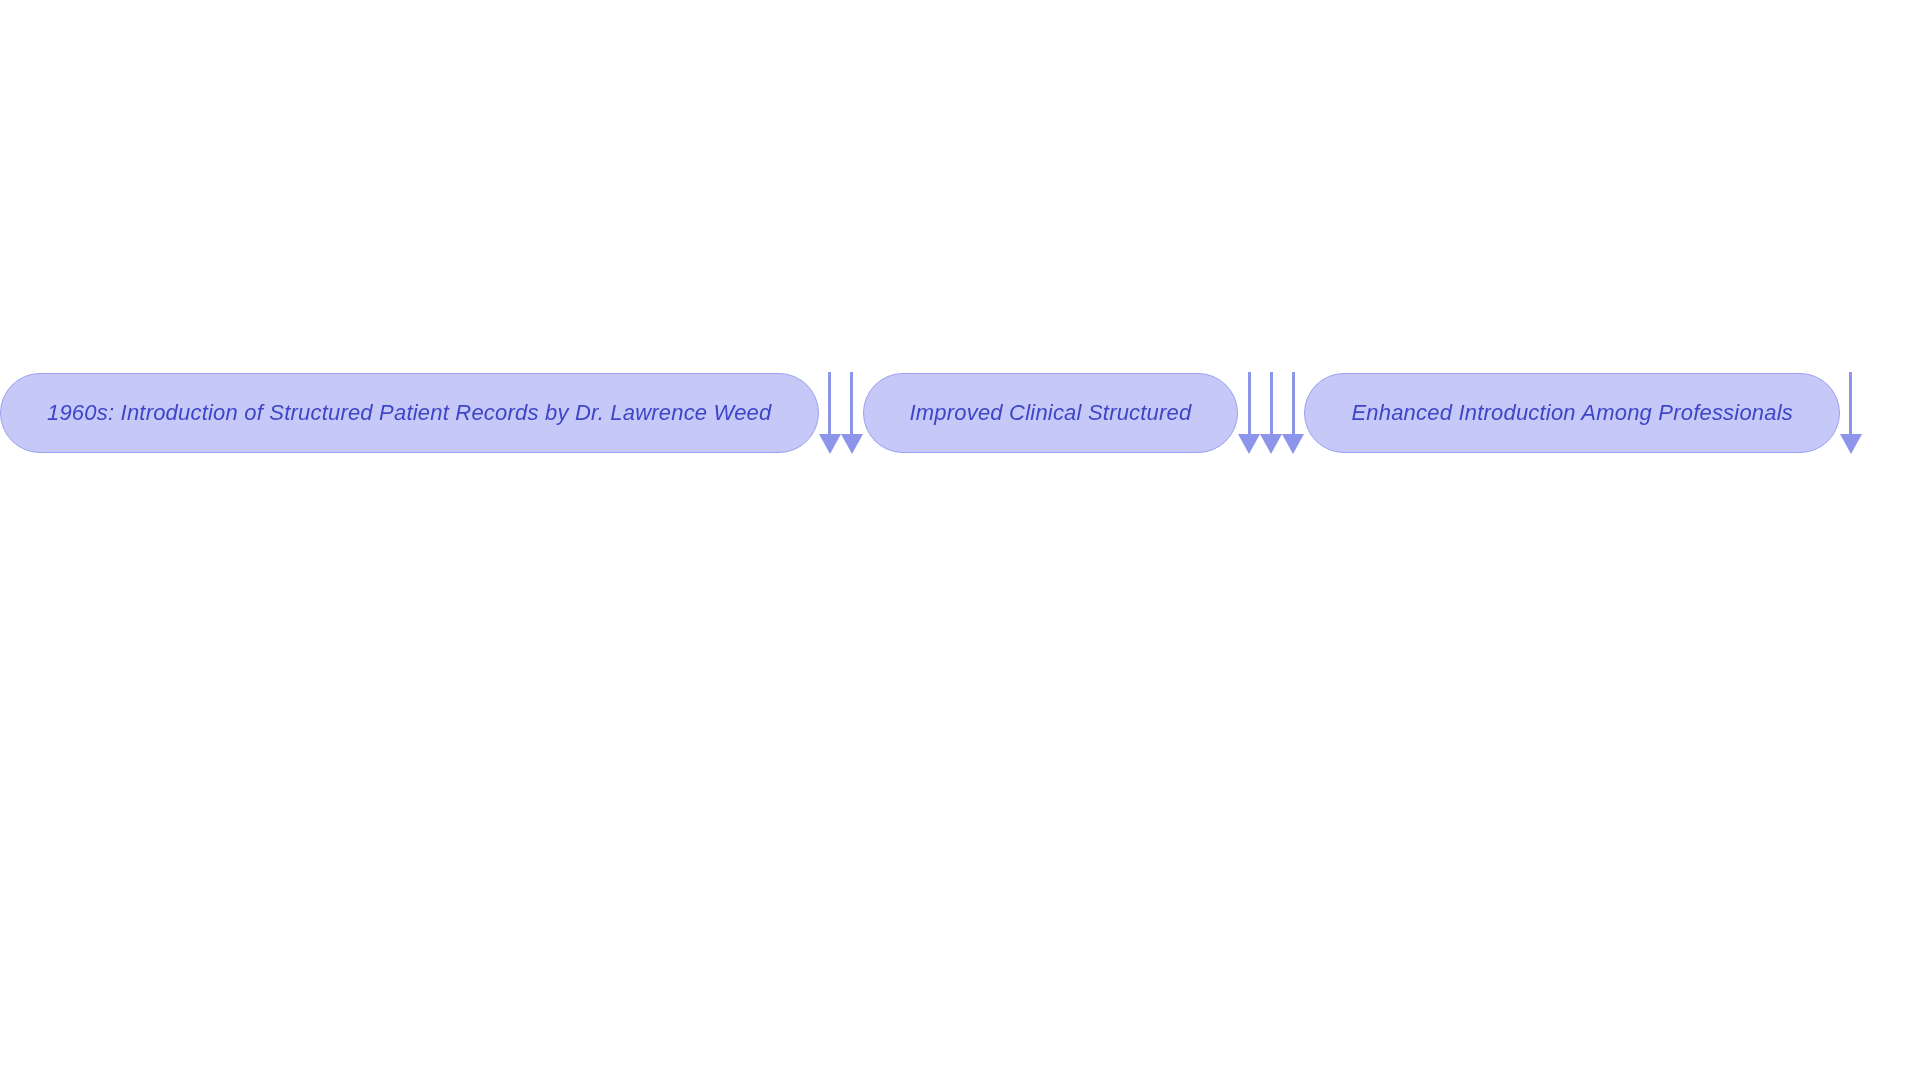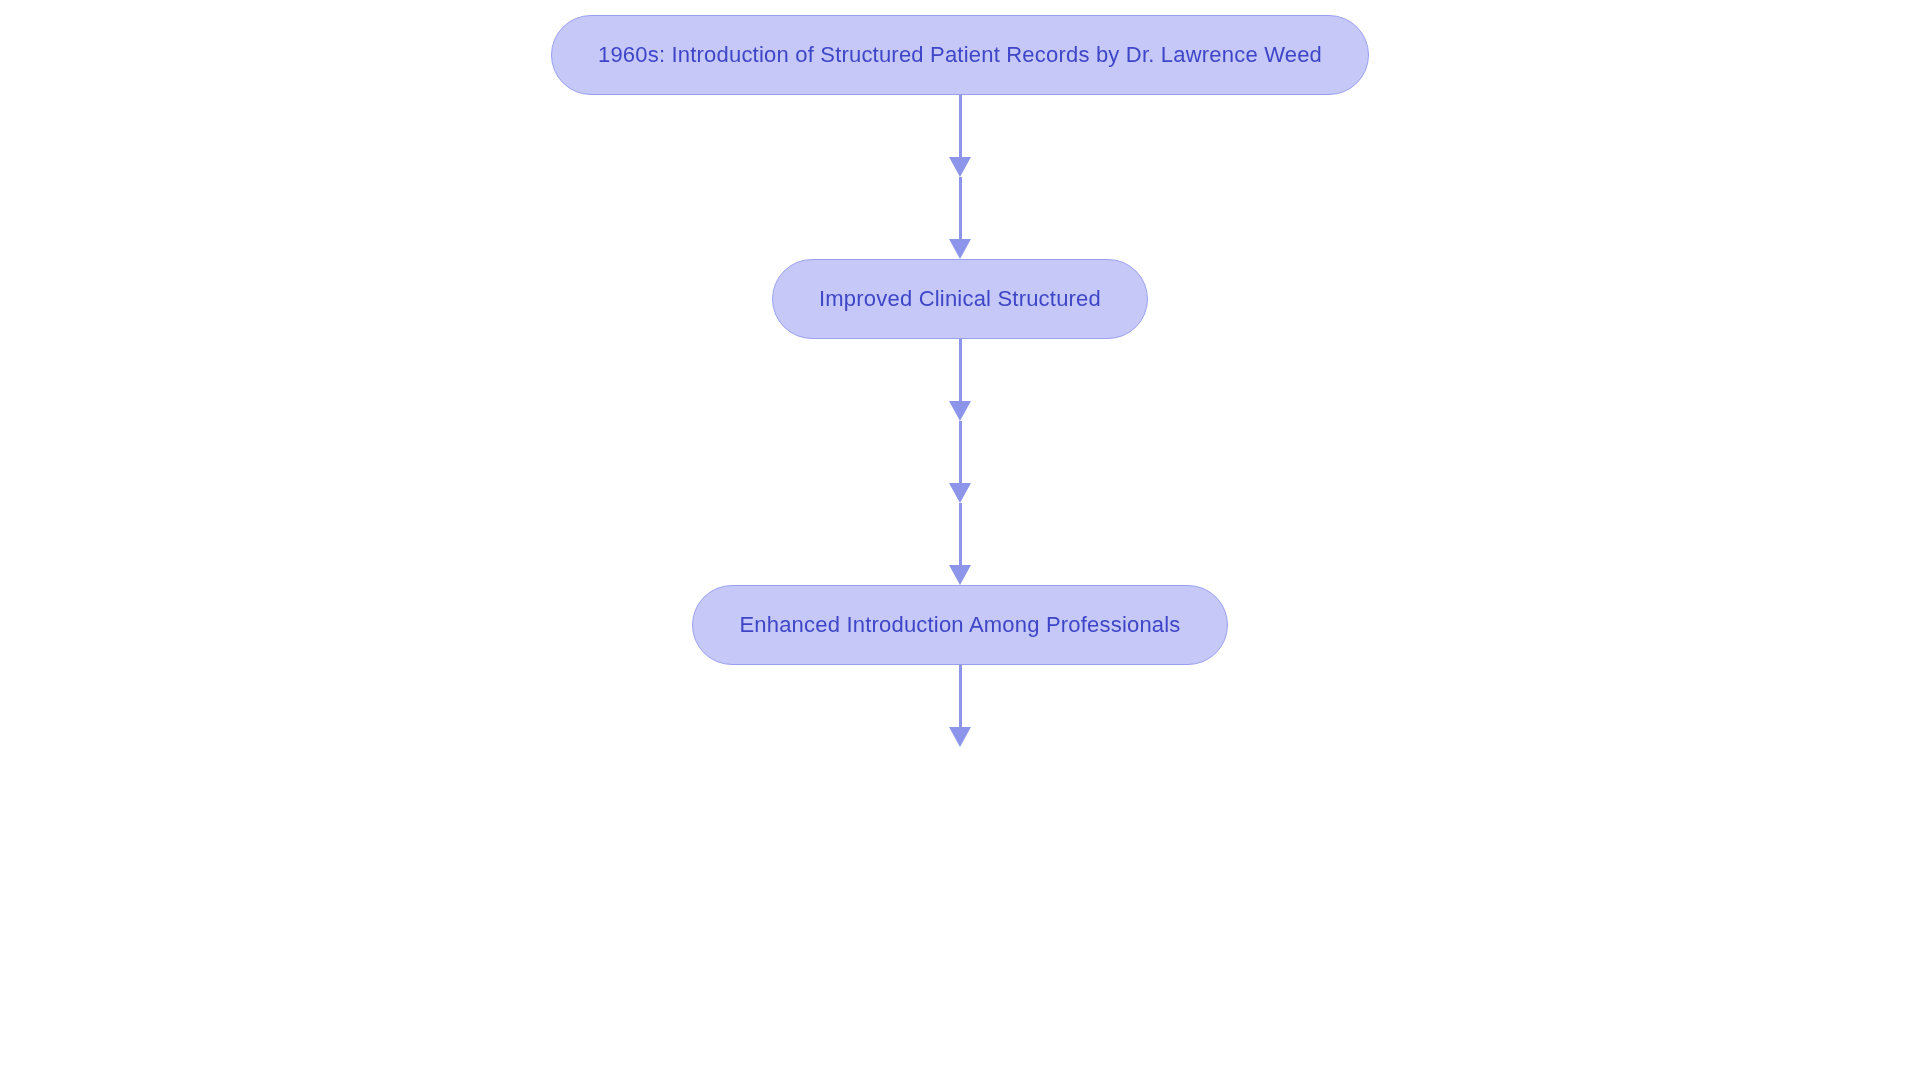--- a/index.html
+++ b/index.html
@@ -10,22 +10,22 @@
     background: #ffffff;
     overflow: hidden;
     font-family: "Liberation Sans", sans-serif;
   }
   .flowchart {
     box-sizing: border-box;
     width: 1920px;
     height: 811px;
     padding-top: 15px;
     display: flex;
-    flex-direction: column;
     align-items: center;
+    font-style: italic;
   }
   .flow-node {
     flex: 0 0 auto;
     display: inline-flex;
     align-items: center;
     justify-content: center;
     height: 80px;
     padding: 0 46px;
     background: #c6c9f8;
     border: 1.5px solid #9aa0f0;

